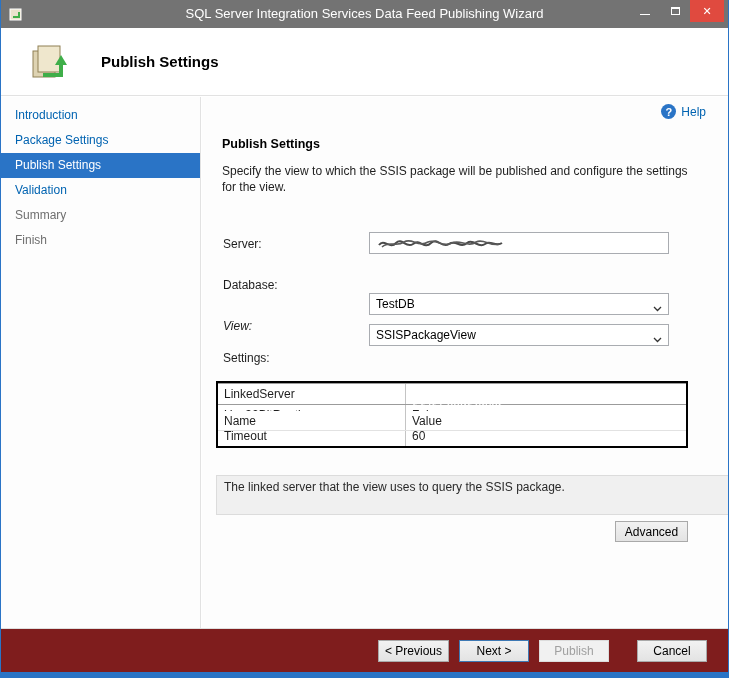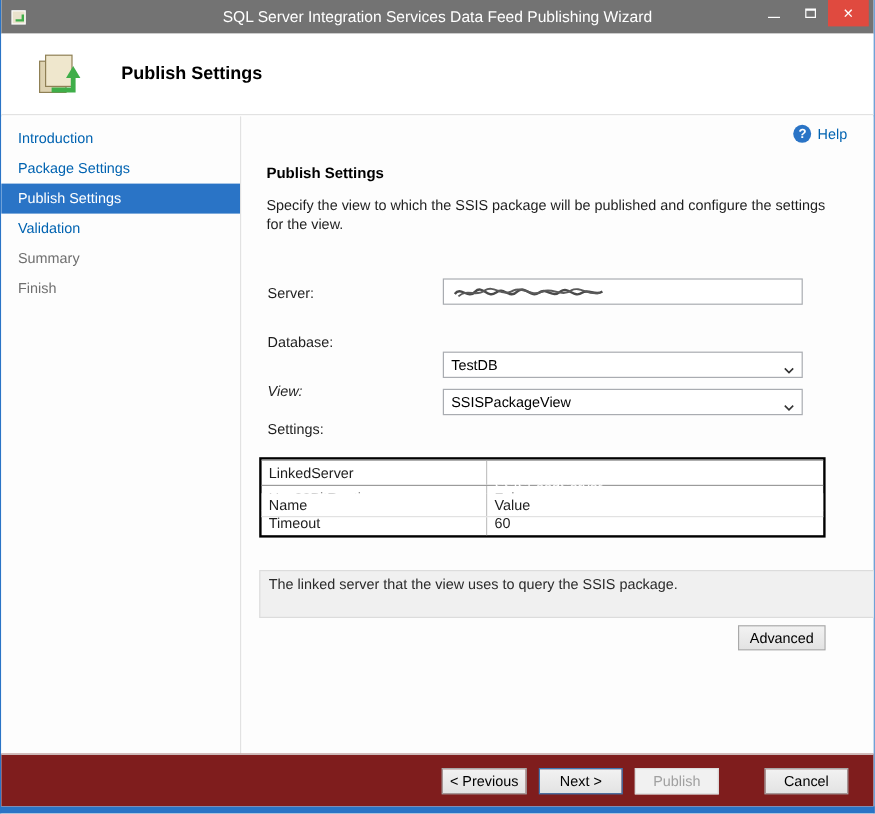--- a/index.html
+++ b/index.html
@@ -115,21 +115,21 @@
   .btn {
     min-width: 70px; height: 22px;
     background: linear-gradient(#f2f2f2, #e3e3e3);
     border: 1px solid #a9a9a9; font-size: 12px;
     font-family: "Liberation Sans", sans-serif; color: #000; cursor: pointer;
   }
   .btn-default { border-color: #3e79b4; }
   .btn-disabled {
     background: #f1f1f1; border-color: #dcdcdc; color: #a0a0a0; cursor: default;
   }
-  .btn-cancel { margin-left: 28px; }
+  .btn-cancel { margin-left: 18px; }
 </style>
 </head>
 <body>
 
 <div class="window">
 
   <div class="titlebar">
     <span class="titlebar-icon">
       <svg width="17" height="17" viewBox="0 0 17 17">
         <rect x="2" y="4" width="11" height="11" fill="#e9e2cc" stroke="#ffffff"></rect>

